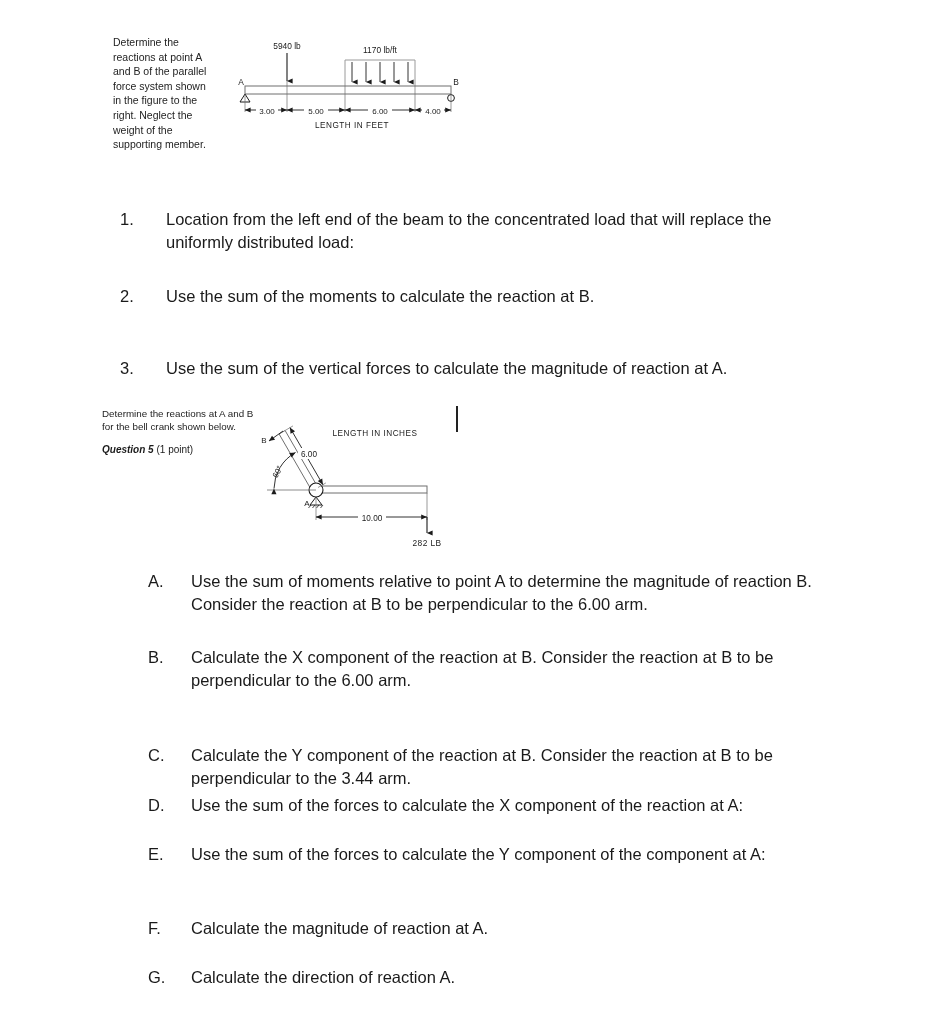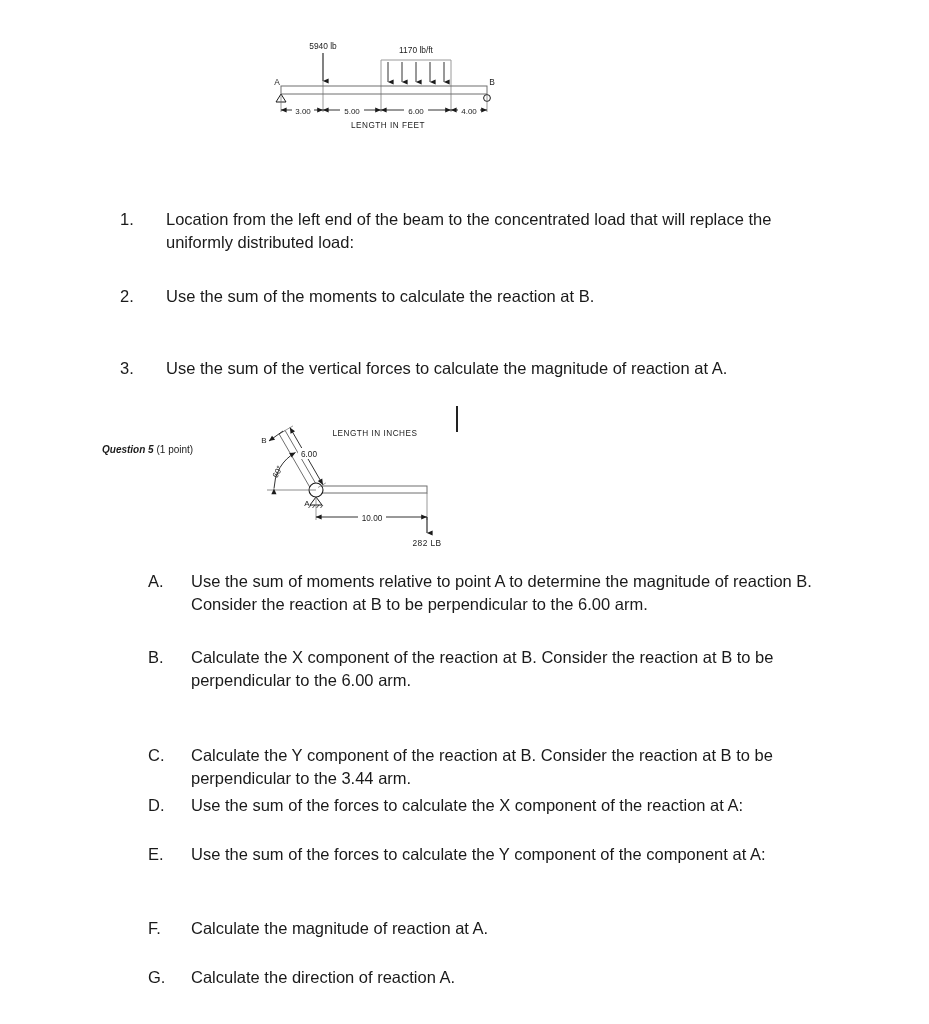--- a/index.html
+++ b/index.html
@@ -32,21 +32,20 @@
     line-height: 14.6px;
     color: #232323;
   }
 
   #beam-figure {
     position: absolute;
     left: 232px;
     top: 36px;
     width: 250px;
     height: 100px;
-    margin-left: 36px;
   }
   #beam-figure svg { display: block; }
 
   
   .qlist {
     position: absolute;
     left: 120px;
     width: 760px;
     font-size: 16.5px;
     line-height: 23px;
@@ -135,20 +134,21 @@
   .fig-text {
     font-family: "Liberation Sans", sans-serif;
     fill: #1b1b1b;
   }
 </style>
 </head>
 <body>
 
 <div id="problem1-block">
 
+  <div id="problem1-prompt">Determine the reactions at point A and B of the parallel force system shown in the figure to the right. Neglect the weight of the supporting member.</div>
 
   <div id="beam-figure">
     <svg width="250" height="100" viewBox="0 0 250 100" xmlns="http://www.w3.org/2000/svg">
       <defs>
         <marker id="arrowDown" markerWidth="7" markerHeight="7" refX="3.2" refY="6.2" orient="auto" markerUnits="userSpaceOnUse">
           <path d="M0.6,0.6 L3.2,6.4 L5.8,0.6 z" fill="#1b1b1b"></path>
         </marker>
         <marker id="tickL" markerWidth="8" markerHeight="8" refX="1.2" refY="4" orient="auto" markerUnits="userSpaceOnUse">
           <path d="M6.8,1.4 L1.0,4 L6.8,6.6 z" fill="#1b1b1b"></path>
         </marker>
@@ -223,20 +223,21 @@
 </div>
 <div class="qlist" id="q3">
   <div class="qrow">
     <span class="qnum">3.</span>
     <span class="qtext">Use the sum of the vertical forces to calculate the magnitude of reaction at A.</span>
   </div>
 </div>
 
 <div id="problem2-block">
 
+  <div id="problem2-prompt">Determine the reactions at A and B for the bell crank shown below.</div>
 
   <div id="question5-label">
     <span class="q5-bold">Question 5</span><span class="q5-pts"> (1 point)</span>
   </div>
 
   <div id="crank-figure">
     <svg width="220" height="140" viewBox="0 0 220 140" xmlns="http://www.w3.org/2000/svg">
       <defs>
         <marker id="cArrow" markerWidth="7" markerHeight="7" refX="3.2" refY="6.2" orient="auto" markerUnits="userSpaceOnUse">
           <path d="M0.6,0.6 L3.2,6.4 L5.8,0.6 z" fill="#1b1b1b"></path>

